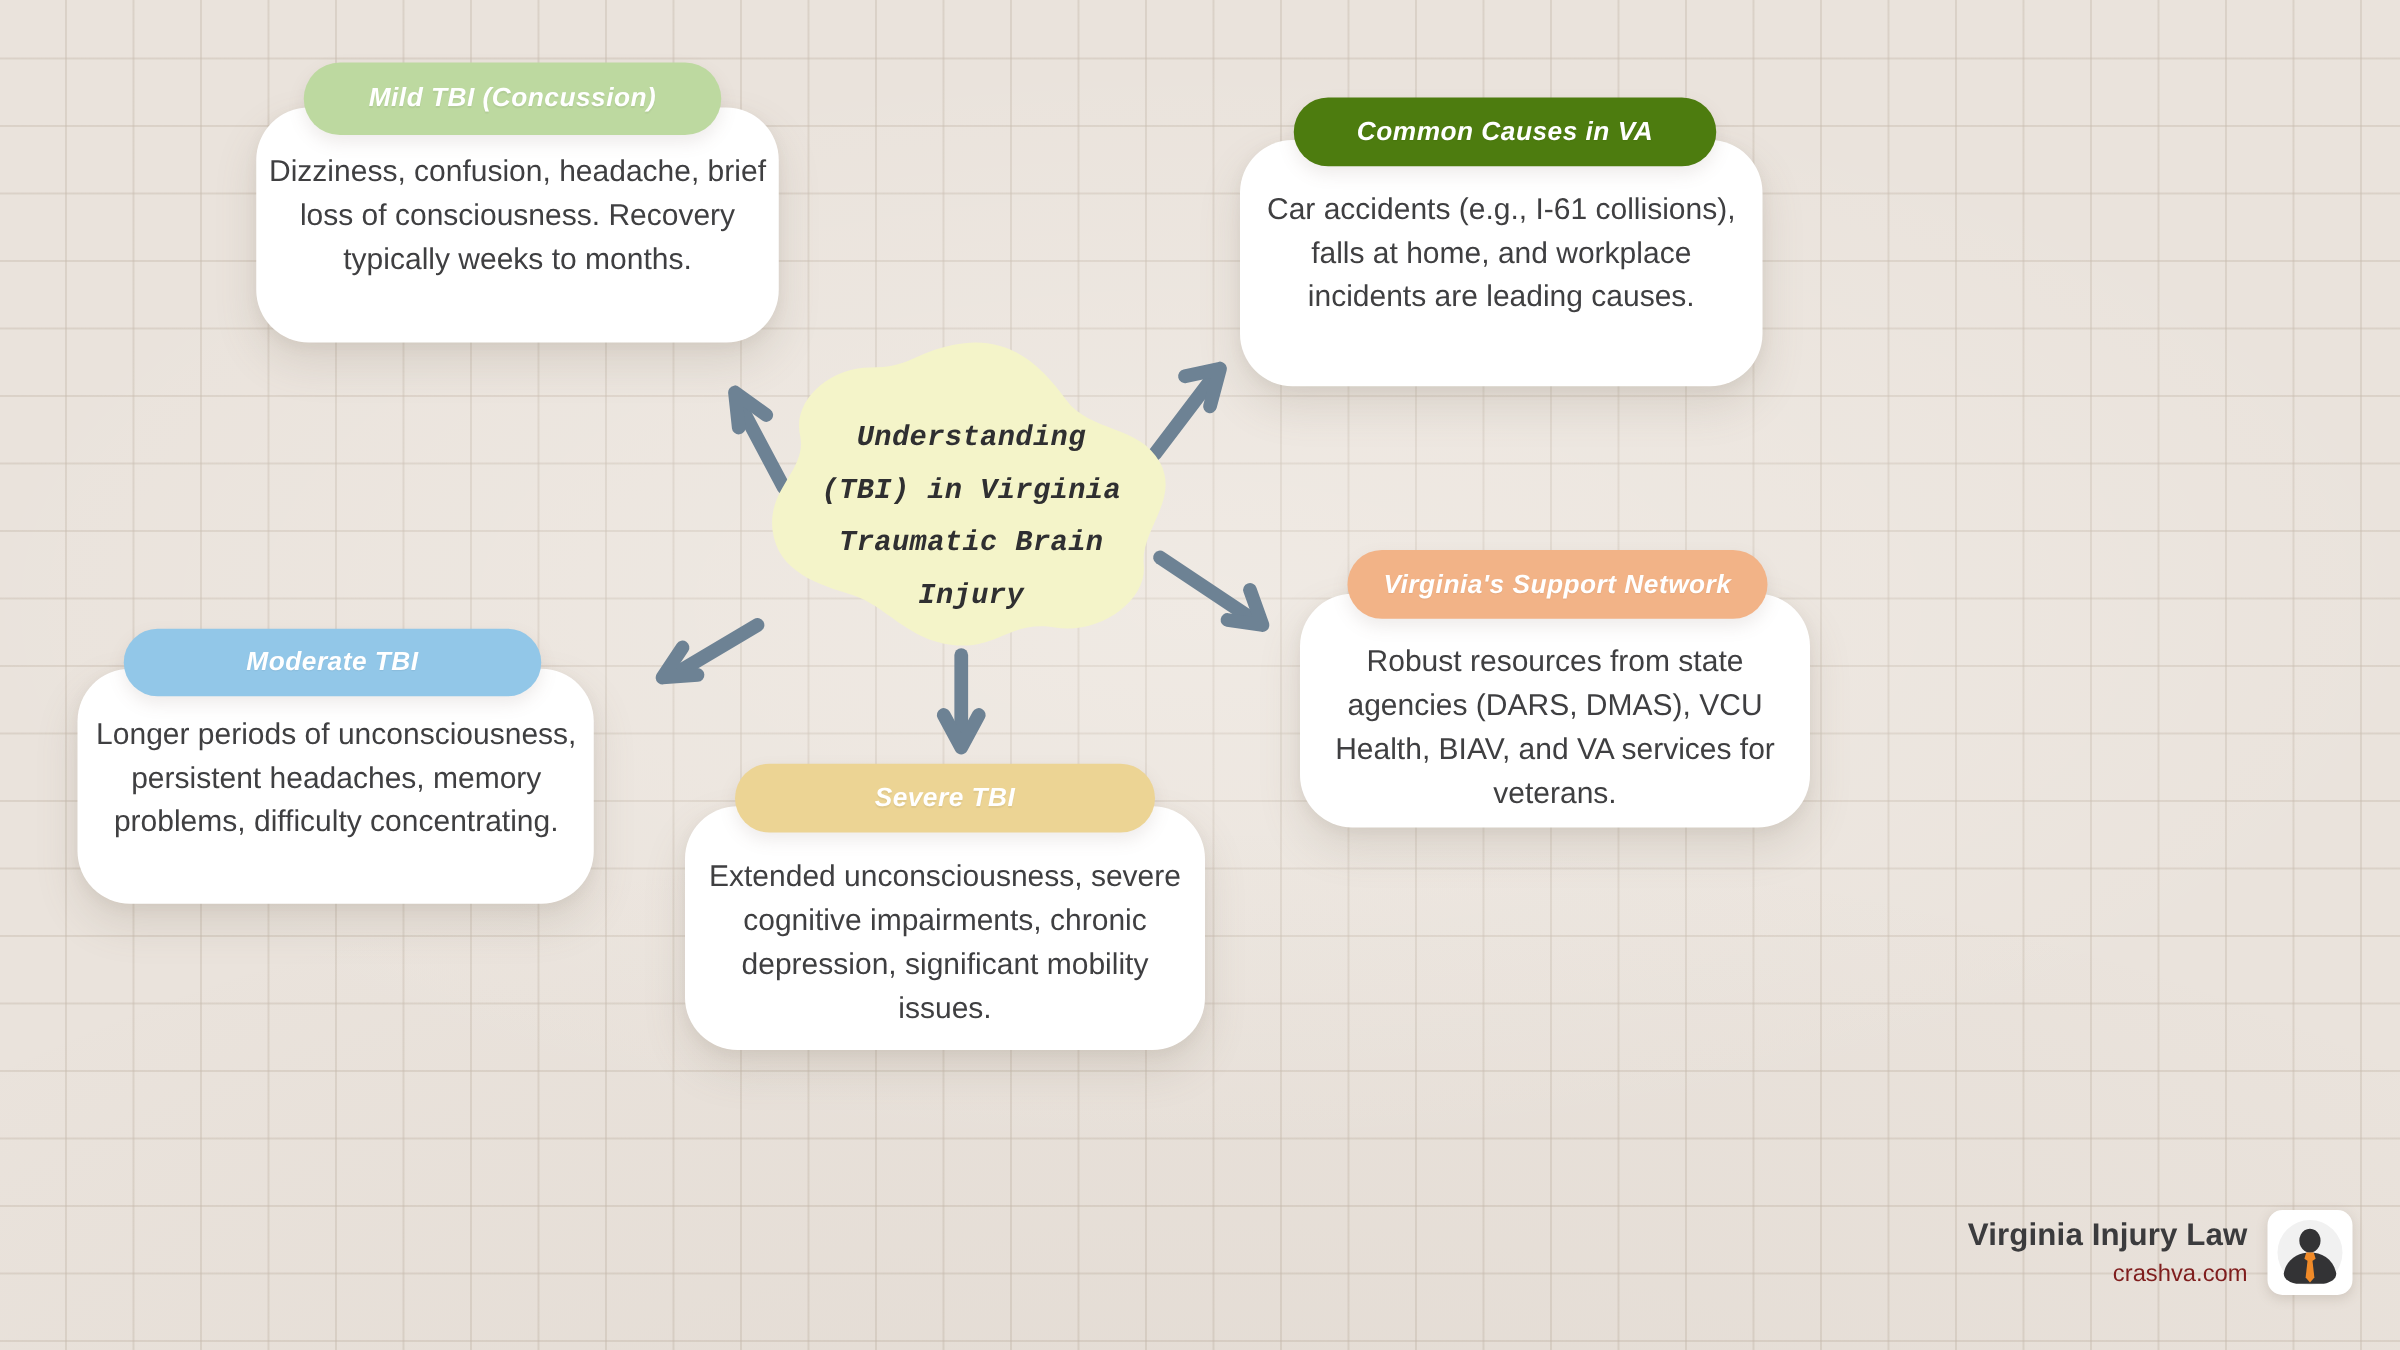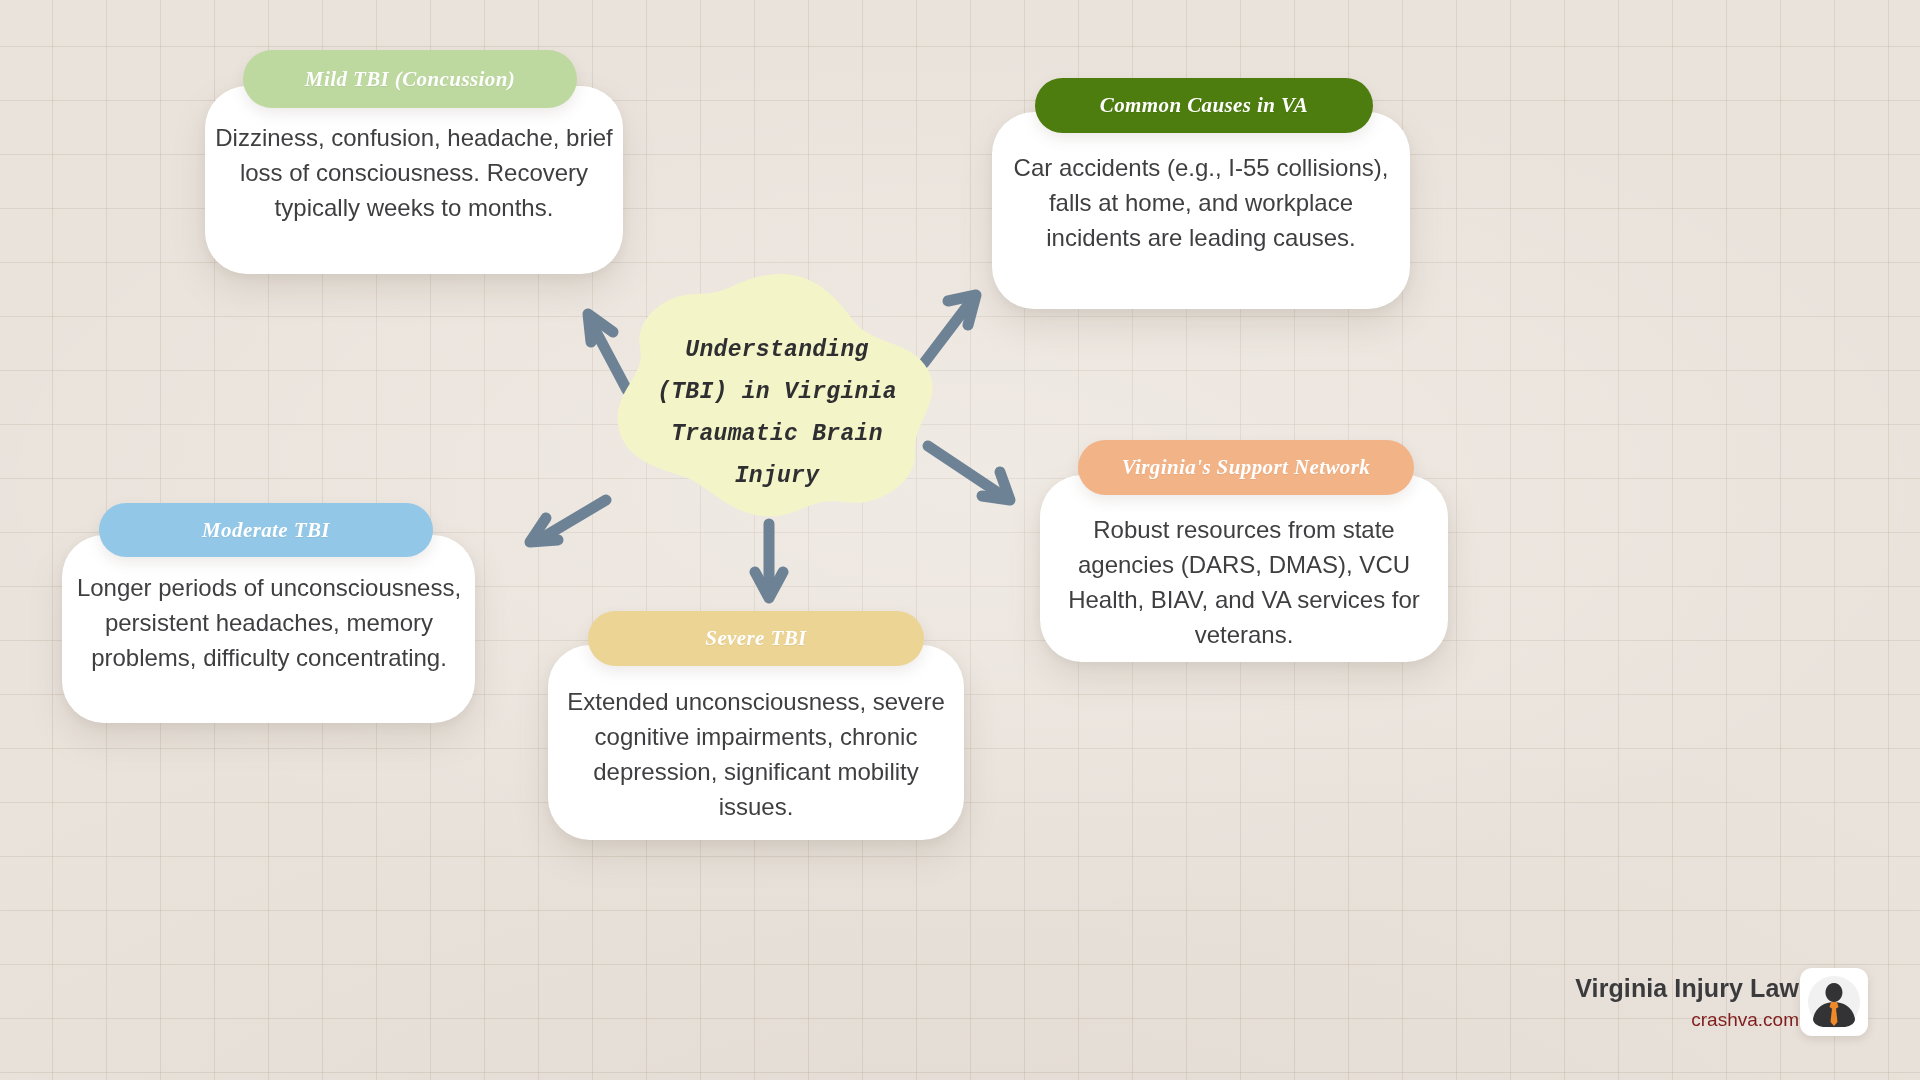--- a/index.html
+++ b/index.html
@@ -48,21 +48,21 @@
   }
 
   .card-header {
     position: absolute;
     border-radius: 36px;
     display: flex;
     align-items: center;
     justify-content: center;
     text-align: left;
     color: #ffffff;
-    font-family: Liberation Serif, serif;
+    font-family: Liberation Sans, sans-serif;
     font-weight: bold;
     font-size: 21px;
     letter-spacing: 0.4px;
     font-style: italic;
     text-shadow: 0 1px 1px rgba(0,0,0,0.06);
     box-shadow: 0 6px 14px rgba(120,104,90,0.13);
     z-index: 3;
   }
 
   .card-body {
@@ -122,25 +122,25 @@
     z-index: 4;
   }
 
   
   .arrows { position: absolute; inset: 0; z-index: 2; pointer-events: none; }
   .arrows svg { position: absolute; overflow: visible; }
 
   
   #branding {
     position: absolute;
-    right: 52px;
+    right: 38px;
     bottom: 44px;
     display: flex;
     align-items: center;
-    gap: 1px;
+    gap: 16px;
     z-index: 5;
   }
   #brand-text { text-align: right; }
   #brand-name {
     font-family: "Liberation Sans", sans-serif;
     font-weight: bold;
     font-size: 25px;
     color: #3b3b3d;
     letter-spacing: 0.1px;
   }
@@ -217,21 +217,21 @@
     <div>(TBI) in Virginia</div>
     <div>Traumatic Brain Injury</div>
   </div>
 
   <div class="card" id="card-mild"></div>
   <div class="card-header" id="hdr-mild">Mild TBI (Concussion)</div>
   <div class="card-body" id="body-mild">Dizziness, confusion, headache, brief loss of consciousness. Recovery typically weeks to months.</div>
 
   <div class="card" id="card-causes"></div>
   <div class="card-header" id="hdr-causes">Common Causes in VA</div>
-  <div class="card-body" id="body-causes">Car accidents (e.g., I-55 collisions), falls at home, and workplace incidents are leading causes.</div>
+  <div class="card-body" id="body-causes">Car accidents (e.g., I-61 collisions), falls at home, and workplace incidents are leading causes.</div>
 
   <div class="card" id="card-support"></div>
   <div class="card-header" id="hdr-support">Virginia's Support Network</div>
   <div class="card-body" id="body-support">Robust resources from state agencies (DARS, DMAS), VCU Health, BIAV, and VA services for veterans.</div>
 
   <div class="card" id="card-moderate"></div>
   <div class="card-header" id="hdr-moderate">Moderate TBI</div>
   <div class="card-body" id="body-moderate">Longer periods of unconsciousness, persistent headaches, memory problems, difficulty concentrating.</div>
 
   <div class="card" id="card-severe"></div>

